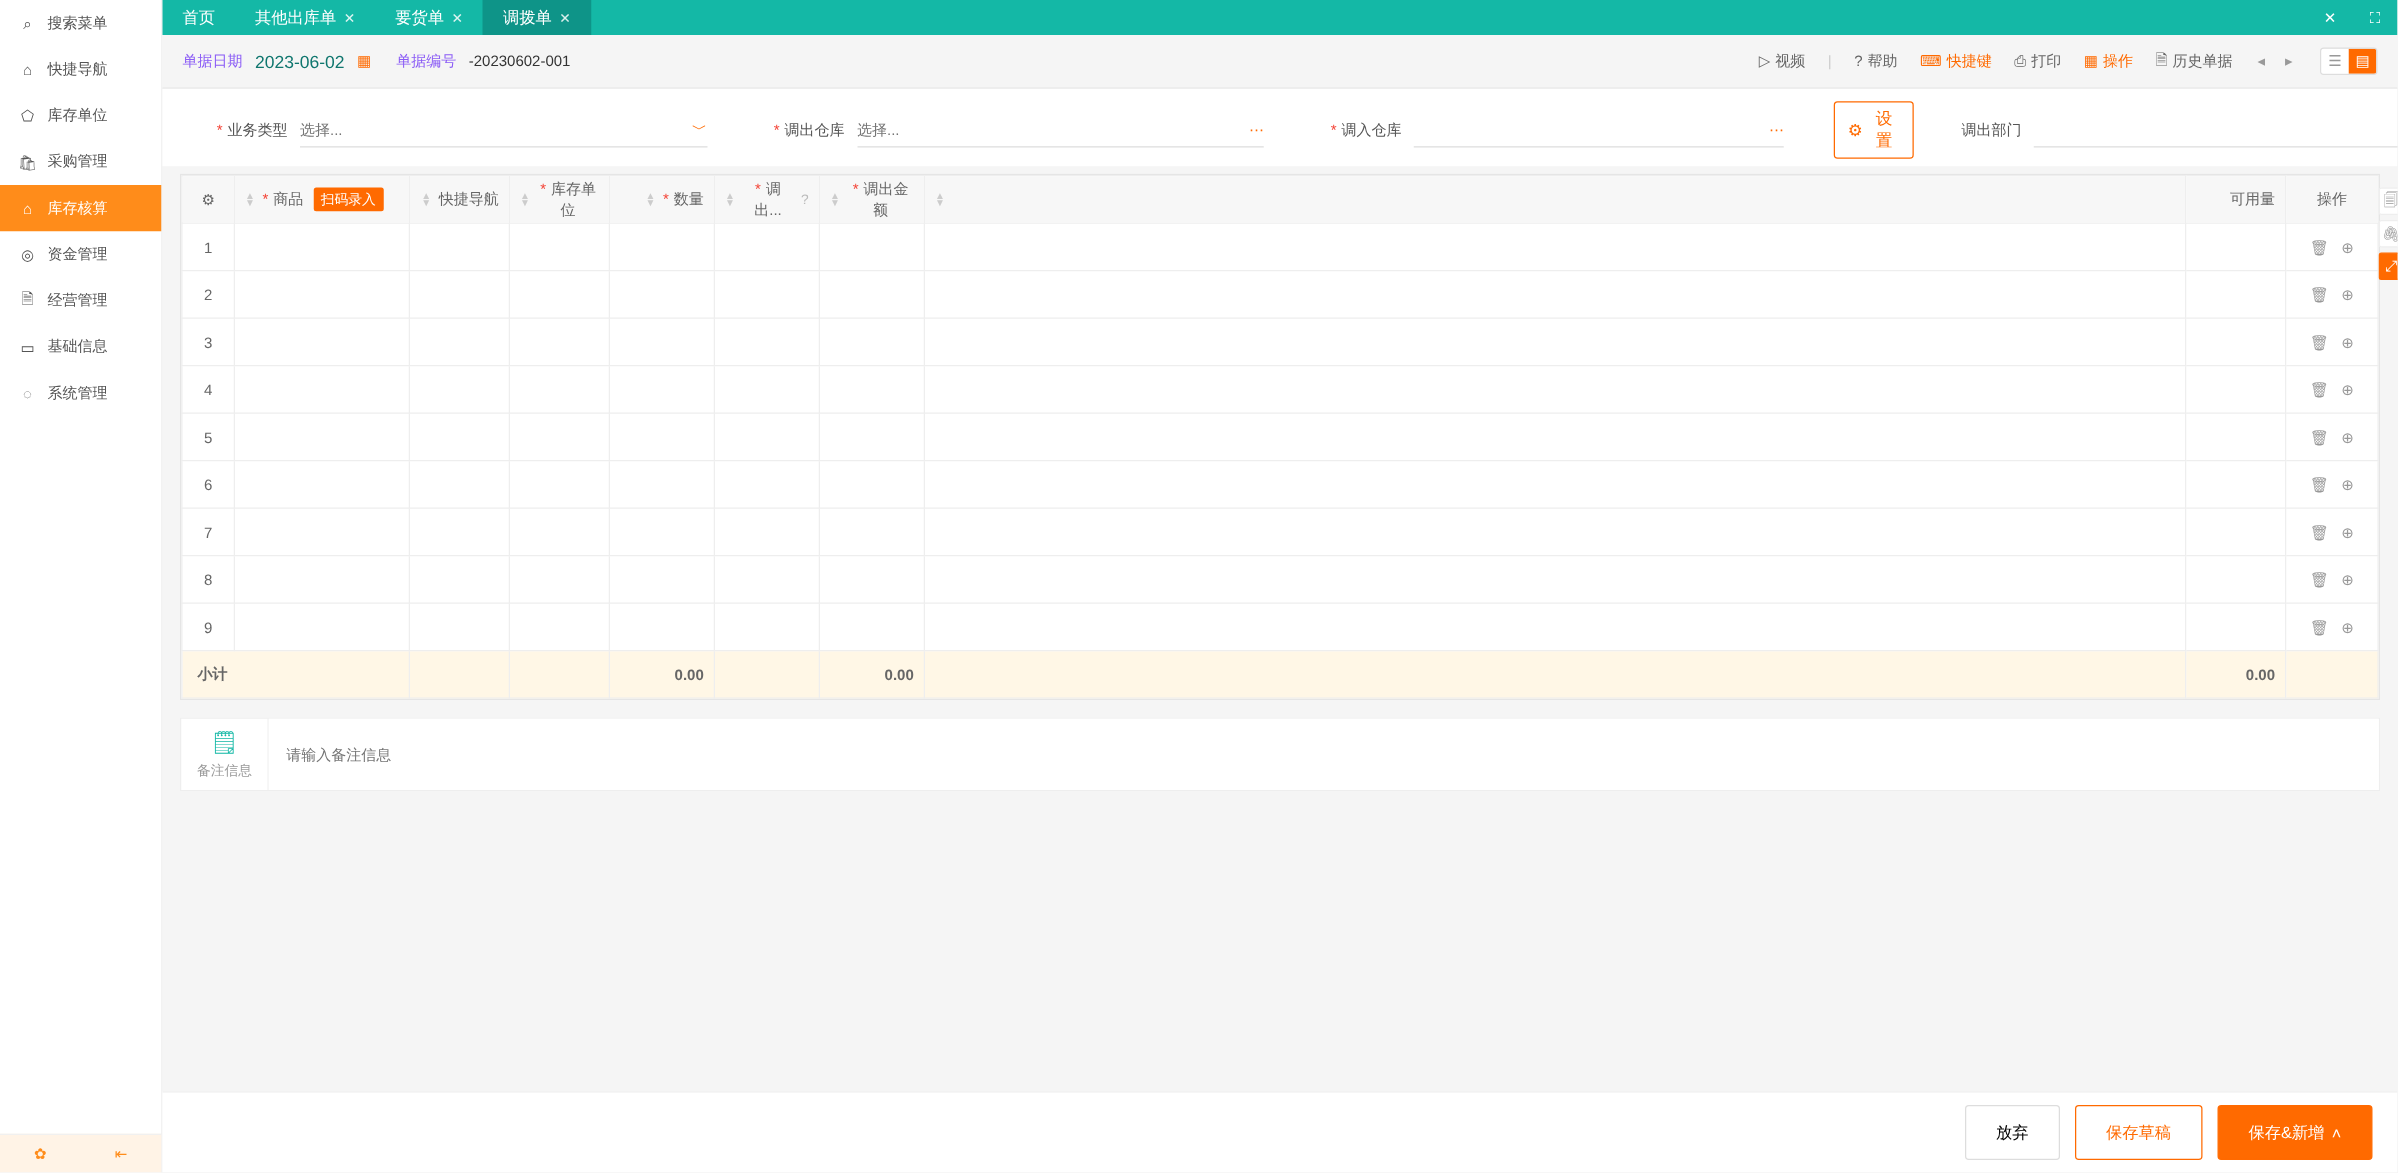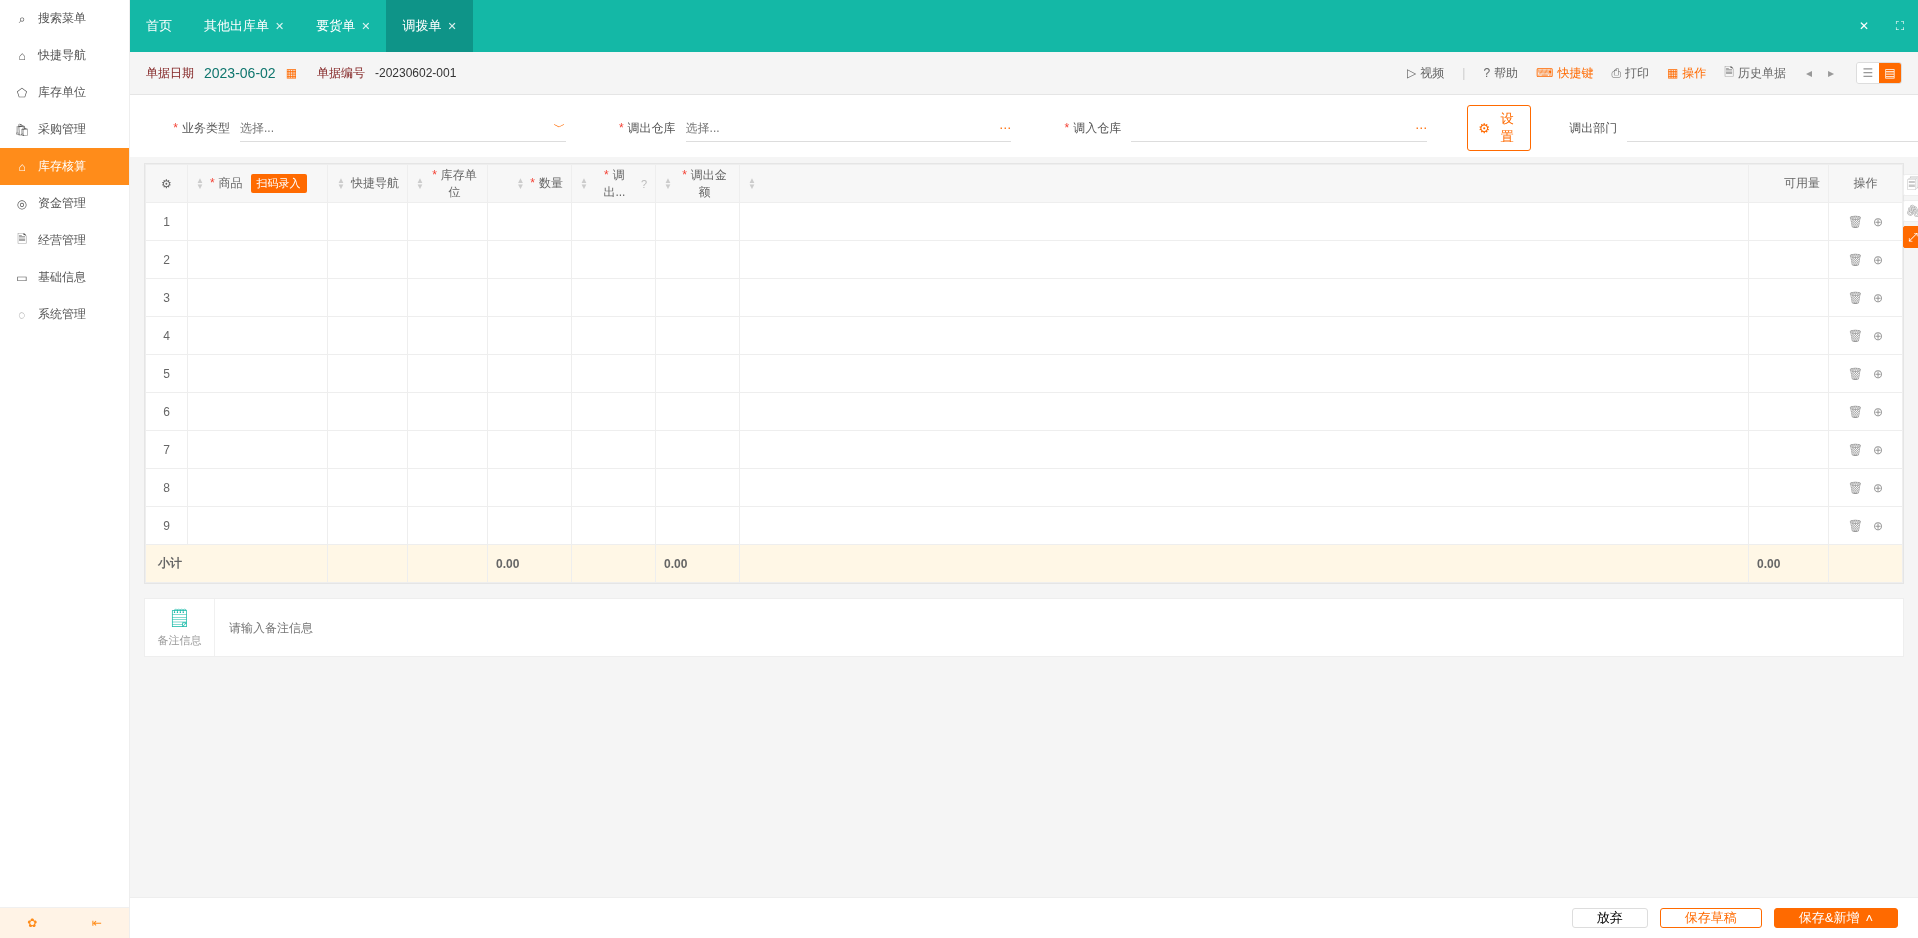--- a/index.html
+++ b/index.html
@@ -11,31 +11,31 @@
 .side-item { display: flex; align-items: center; padding: 10px 14px; cursor: pointer; color: #555; gap: 8px; }
 .side-item.active { background: #ff8c1a; color: #fff; }
 .side-item .icon { width: 16px; height: 16px; display: inline-flex; align-items: center; justify-content: center; }
 .side-spacer { flex: 1; }
 .side-bottom { display: flex; justify-content: space-around; padding: 8px 0; border-top: 1px solid #f0f0f0; background: #fff3e6;}
 
 
 .main { flex: 1; display: flex; flex-direction: column; min-width: 0; }
 
 
-.tabs-bar { display: flex; align-items: stretch; background: #14b8a6; height: 52px; gap: 12px; }
+.tabs-bar { display: flex; align-items: stretch; background: #14b8a6; height: 28px; gap: 12px; }
 .tab { display: flex; align-items: center; padding: 0 16px; color: #fff; cursor: pointer; gap: 6px; font-size: 13px; }
 .tab.active { background: #0e9488; }
 .tab .close { font-size: 11px; opacity: .85; }
 .tabs-spacer { flex: 1; }
 .tabs-right { display: flex; align-items: center; }
 .tabs-rbtn { width: 36px; height: 40px; display: flex; align-items: center; justify-content: center; color: #fff; cursor: pointer; }
 
 
 .doc-header { display: flex; align-items: center; padding: 10px 16px; background: #f5f5f5; border-bottom: 1px solid #e5e5e5; gap: 10px; }
-.doc-header .label { color: #7f1d1d; }
+.doc-header .label { color: #8b5cf6; }
 .doc-header .value { color: #0f766e; font-size: 14px; }
 .doc-header .spacer { flex: 1; }
 .hdr-link { display: inline-flex; align-items: center; gap: 4px; color: #666; cursor: pointer; padding: 0 4px; }
 .hdr-link.accent { color: #ff6a00; }
 .hdr-sep { color: #ccc; padding: 0 4px; }
 .hdr-nav { display: inline-flex; align-items: center; gap: 4px; }
 .hdr-navbtn { width: 18px; height: 18px; display:flex; align-items:center; justify-content:center; cursor:pointer; color:#999; }
 .hdr-mode { display: inline-flex; border: 1px solid #ddd; border-radius: 3px; overflow: hidden; margin-left: 6px;}
 .hdr-mode span { width: 22px; height: 20px; display:flex; align-items:center; justify-content:center; cursor:pointer; background:#fff; color:#999; }
 .hdr-mode span.on { background: #ff6a00; color: #fff; }
@@ -86,24 +86,24 @@
 
 
 .remarks { margin: 14px 14px 0 14px; background:#fff; border:1px solid #eee; display:flex; align-items:stretch;}
 .remarks-label { width: 70px; display:flex; flex-direction:column; align-items:center; justify-content:center; gap:4px; color:#14b8a6; border-right:1px solid #f0f0f0; padding:8px 0;}
 .remarks-label .ricon { color:#14b8a6; font-size:18px;}
 .remarks-label .rtext { color:#999; font-size:11px;}
 .remarks input { flex:1; border:none; outline:none; padding:0 14px; font-size:12px;}
 
 
 .footer { margin-top:auto; padding: 10px 20px; display:flex; justify-content:flex-end; gap:12px; background:#fff; border-top:1px solid #eee;}
-.btn { padding: 0 24px; border-radius:3px; cursor:pointer; font-size:13px; border:1px solid #ddd; background:#fff;}
+.btn { padding: 12px 24px; border-radius:3px; cursor:pointer; font-size:13px; border:1px solid #ddd; background:#fff;}
 .btn.outline-accent { border-color:#ff6a00; color:#ff6a00;}
 .btn.accent { background:#ff6a00; color:#fff; border-color:#ff6a00; display:inline-flex; align-items:center; gap:6px;}
-.num-right { text-align:left; }
+.num-right { text-align:right; }
 </style>
 </head>
 <body>
 
 <div class="app">
 
   <div class="sidebar">
     <div id="side-items">
         <div class="side-item">
           <span class="icon">⌕</span>

